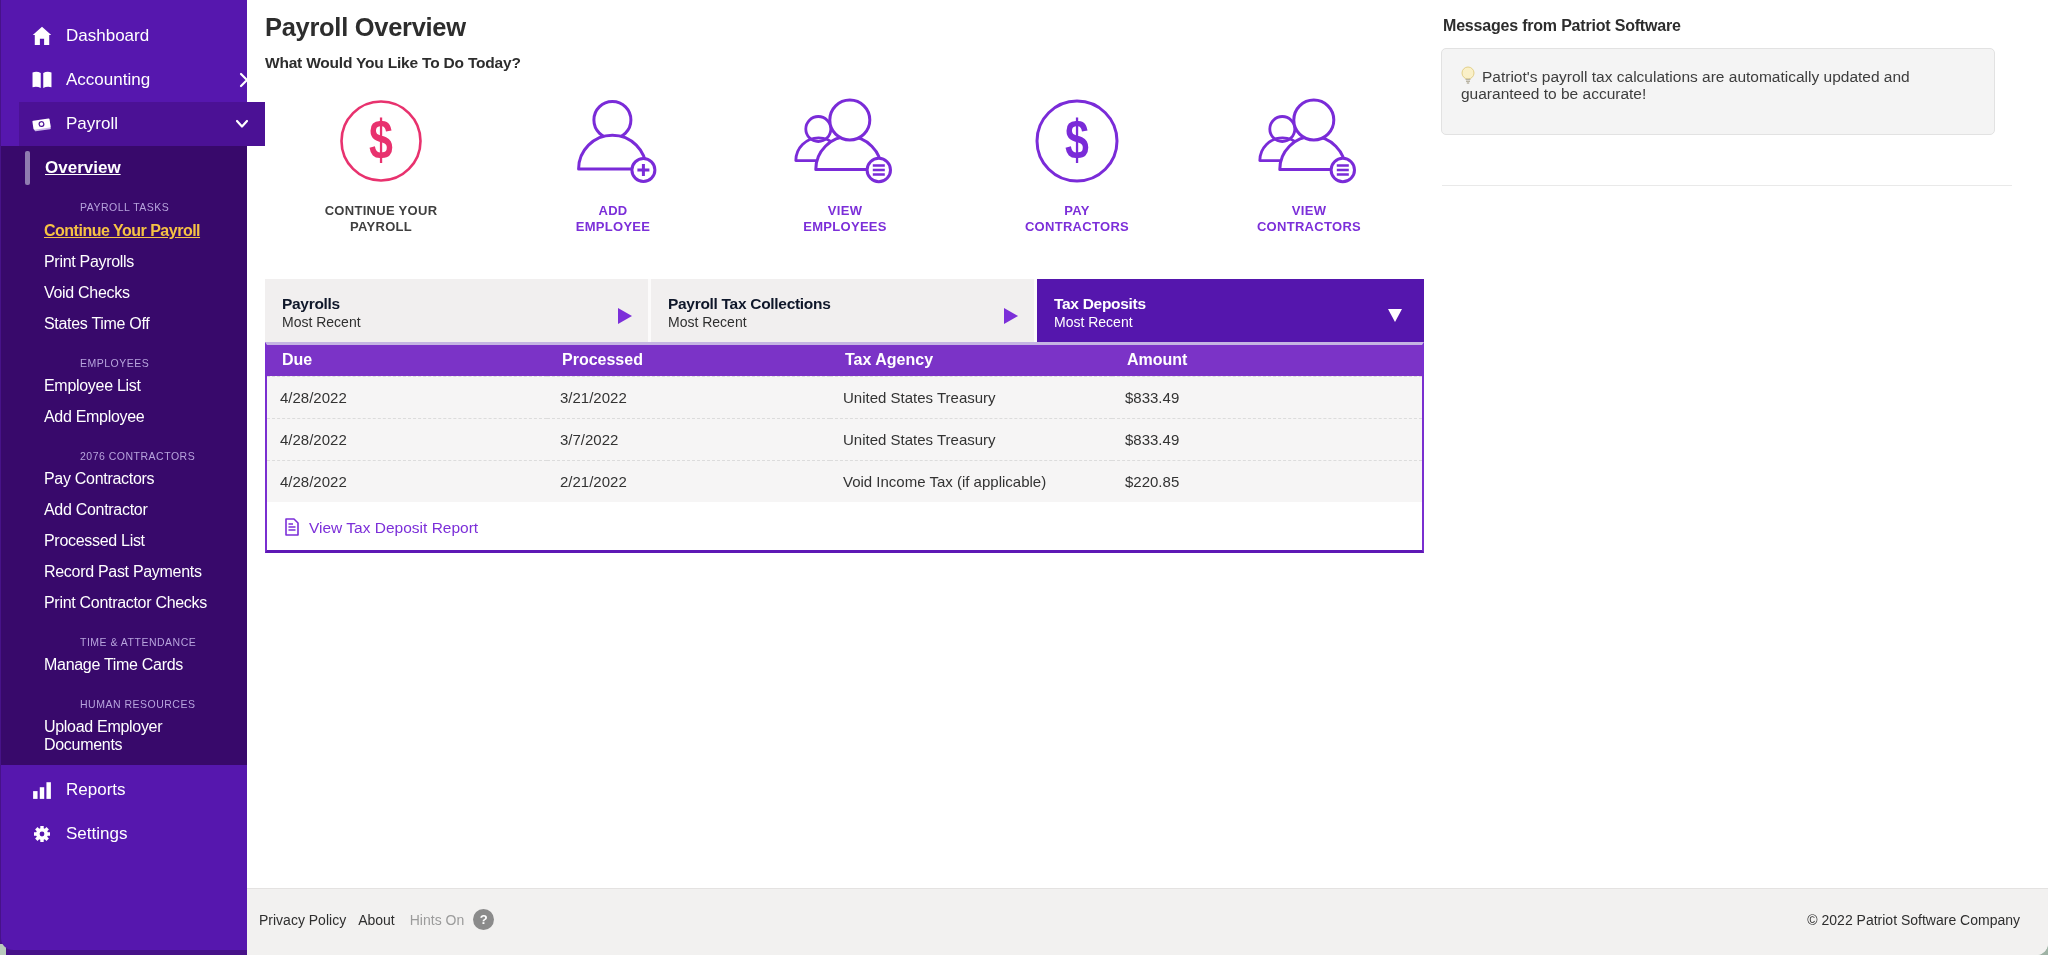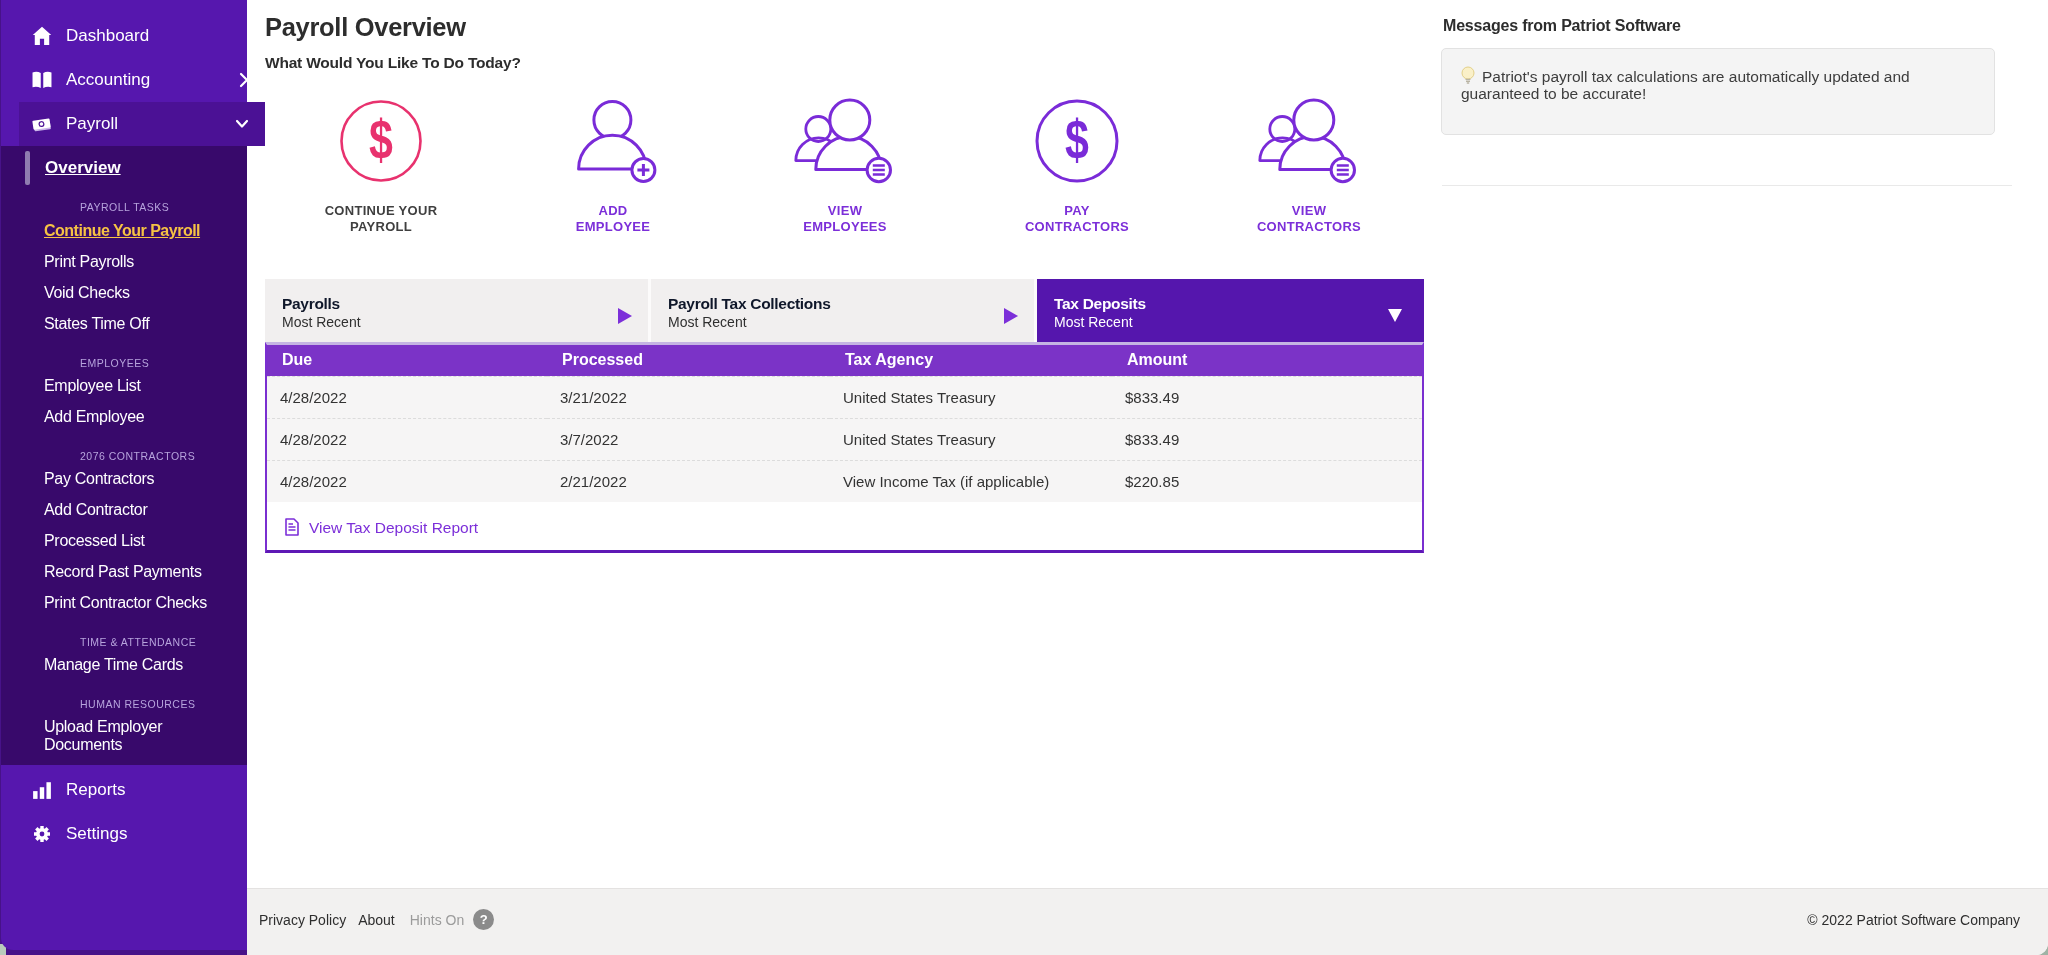--- a/index.html
+++ b/index.html
@@ -185,21 +185,21 @@
           </tr>
       <tr>
             <td>4/28/2022</td>
             <td>3/7/2022</td>
             <td>United States Treasury</td>
             <td>$833.49</td>
           </tr>
       <tr>
             <td>4/28/2022</td>
             <td>2/21/2022</td>
-            <td>View Income Tax (if applicable)</td>
+            <td>Void Income Tax (if applicable)</td>
             <td>$220.85</td>
           </tr>
     </tbody>
       </table>
     <div class="gfoot">
       <svg class="doc" width="14" height="18" viewBox="0 0 14 18">
         <path d="M1,1 H9 L13,5 V17 H1 Z" fill="none" stroke="#7c2fd9" stroke-width="1.6" stroke-linejoin="round"></path>
         <path d="M3.5,6 H8 M3.5,9 H10.5 M3.5,12 H10.5" stroke="#7c2fd9" stroke-width="1.4"></path>
       </svg>
       <a href="#">View Tax Deposit Report</a>

